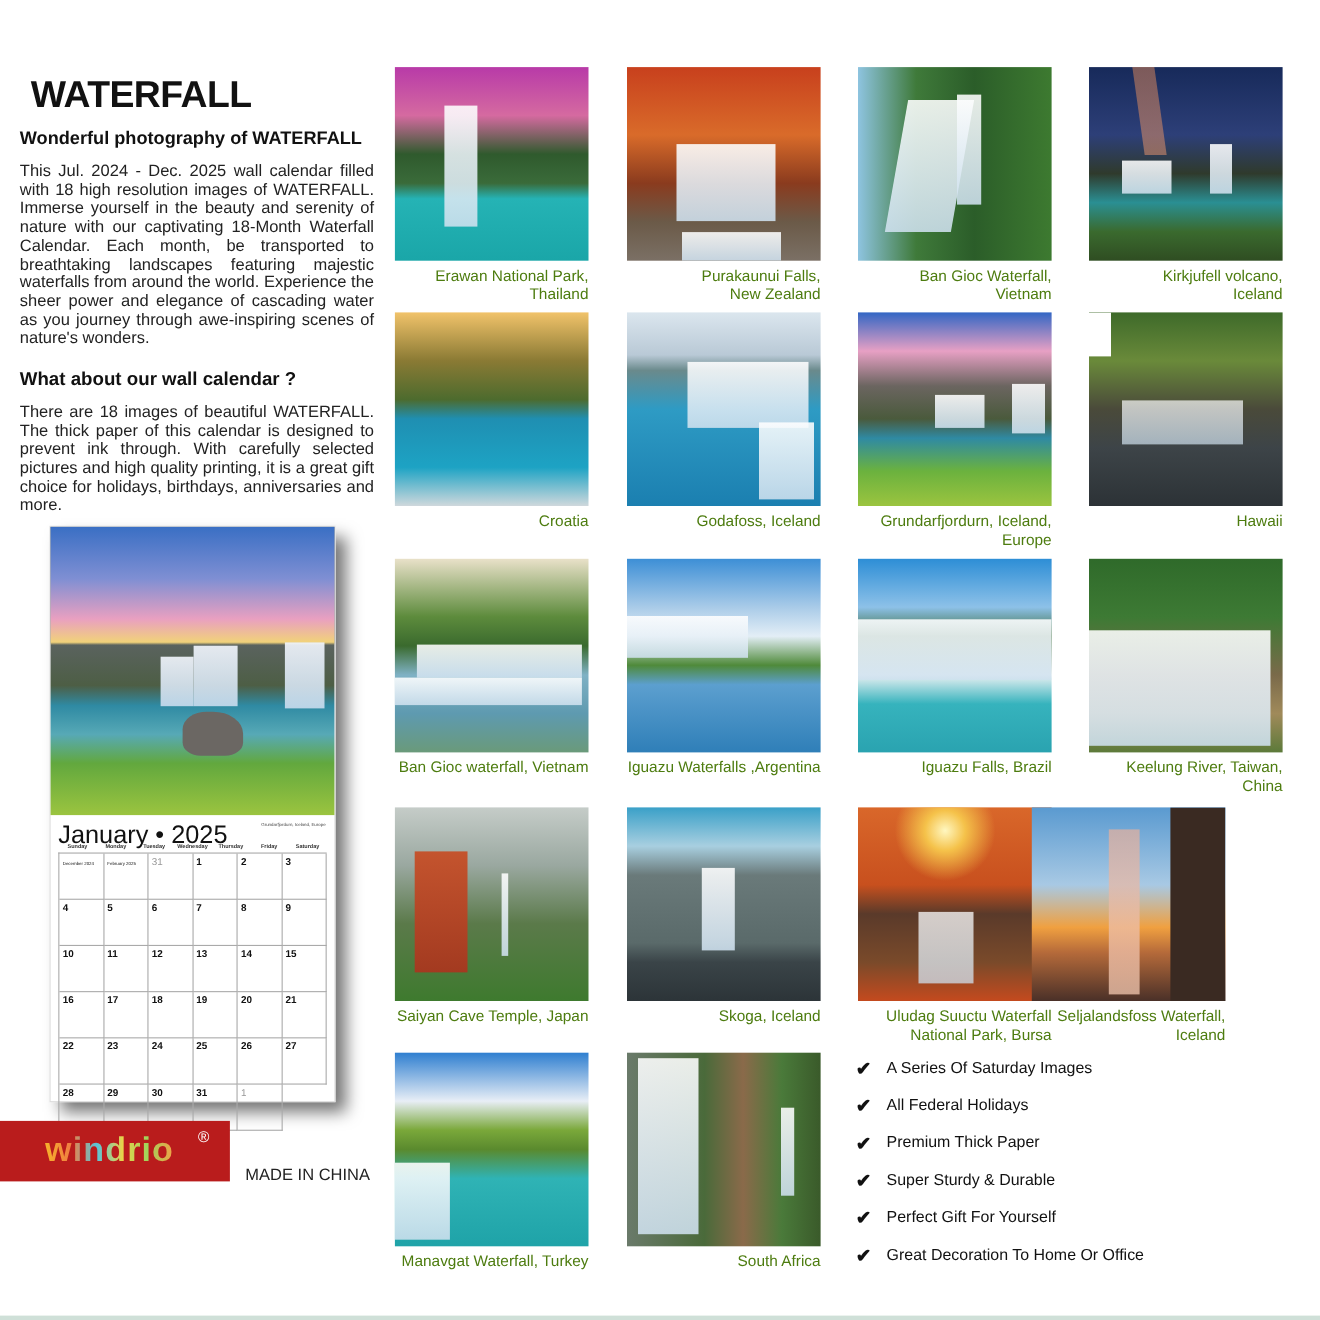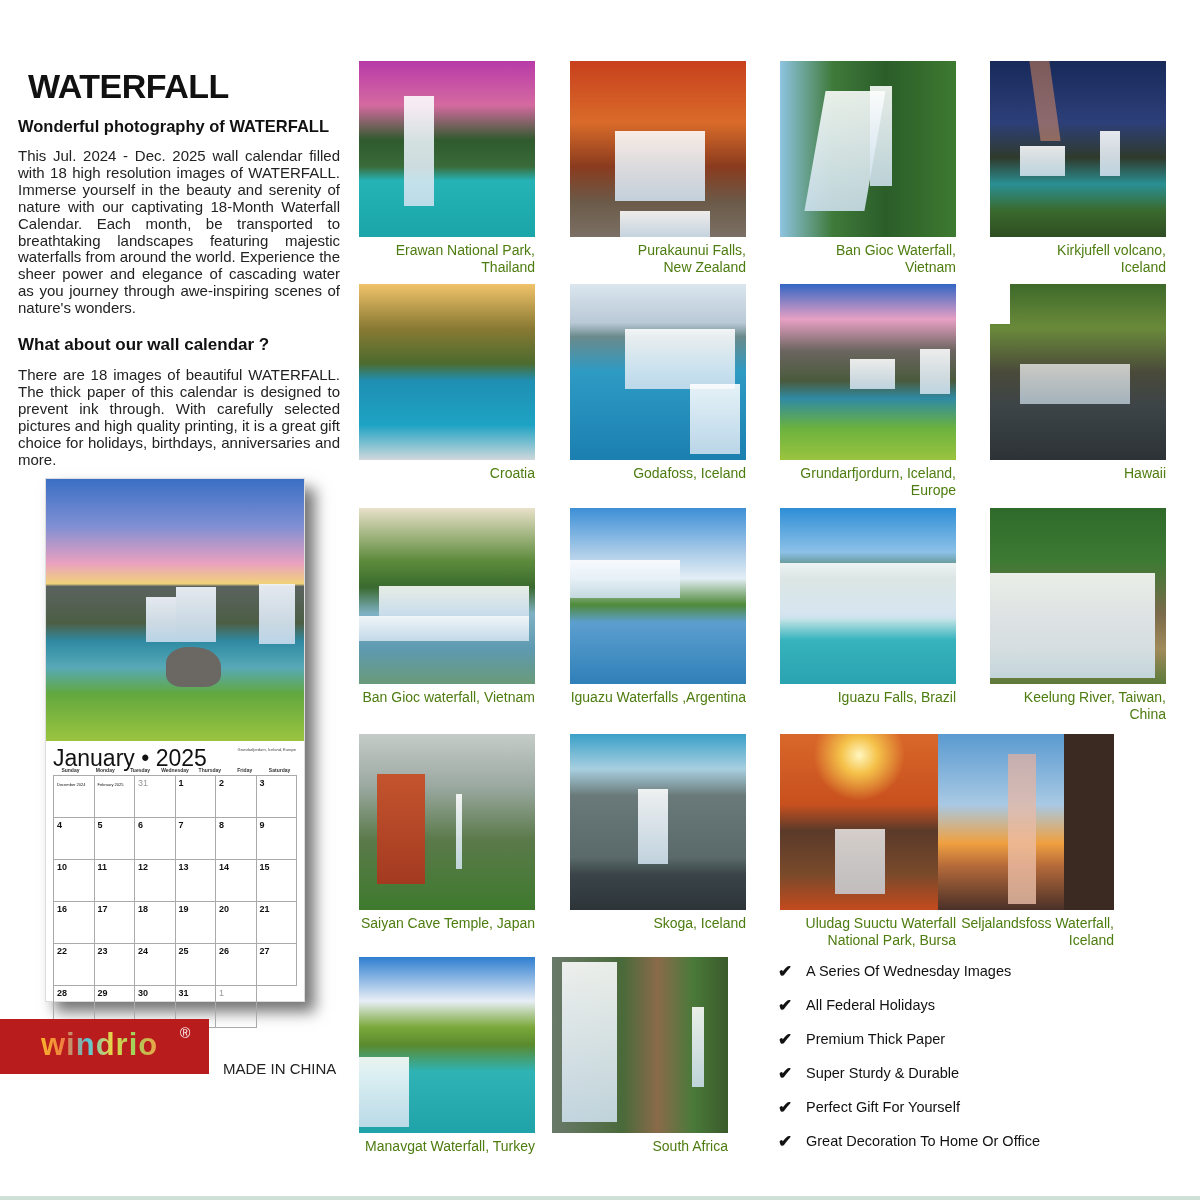--- a/index.html
+++ b/index.html
@@ -233,32 +233,32 @@
   <div class="cap">Seljalandsfoss Waterfall,
 Iceland</div>
 </div>
 
 <div class="tile" style="left:359px;top:957px;">
   <div class="img" style="background:linear-gradient(180deg,#2f7fd0 0%,#e8eef6 25%,#7aa83a 40%,#5a8a2e 50%,#2fb3b5 65%,#1fa3a8 100%);">
     <div class="w" style="left:0;top:100px;width:50px;height:70px;"></div>
   </div>
   <div class="cap">Manavgat Waterfall, Turkey</div>
 </div>
-<div class="tile" style="left:552px;top:957px;">
+<div class="tile" style="left:570px;top:957px;">
   <div class="img" style="background:linear-gradient(90deg,#6a7a6a 0%,#4a6a3a 40%,#8a6a4a 60%,#4a7a3a 80%,#3a5a2a 100%);">
     <div class="w" style="left:10px;top:5px;width:55px;height:160px;"></div>
     <div class="w" style="left:140px;top:50px;width:12px;height:80px;"></div>
   </div>
   <div class="cap">South Africa</div>
 </div>
 
 <div class="features">
   <div class="feat">
       <span class="check">✔</span>
-      <span>A Series Of Wednesday Images</span>
+      <span>A Series Of Saturday Images</span>
     </div>
   <div class="feat">
       <span class="check">✔</span>
       <span>All Federal Holidays</span>
     </div>
   <div class="feat">
       <span class="check">✔</span>
       <span>Premium Thick Paper</span>
     </div>
   <div class="feat">

